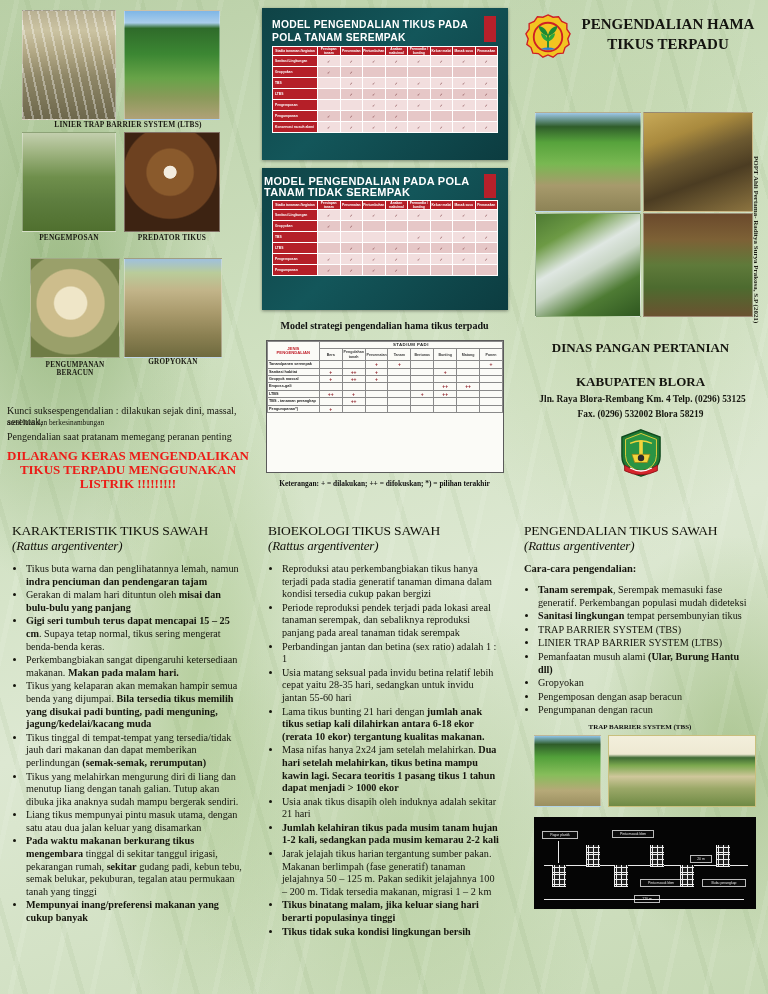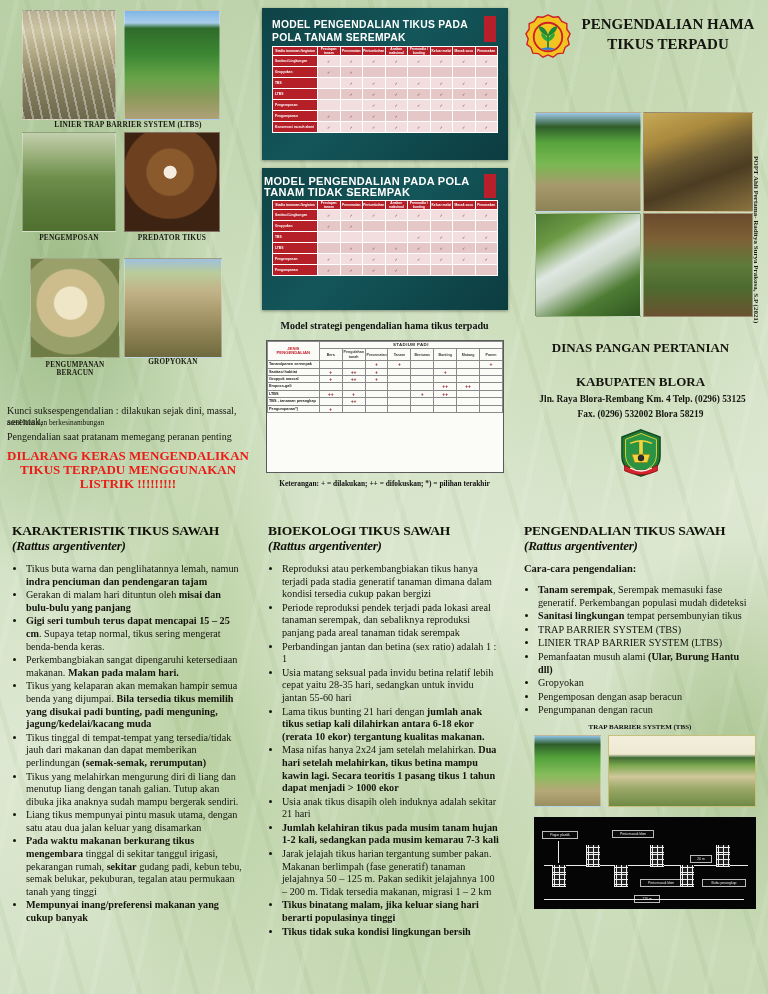--- a/index.html
+++ b/index.html
@@ -130,21 +130,21 @@
     display:flex; align-items:flex-end; justify-content:center;
   }
 
   
   .bottom { position:absolute; left:0; top:513px; width:768px; height:481px; }
   .bcol { position:absolute; top:0; height:481px; padding:10px 12px 0 12px; }
   .bcol1{ left:0; width:256px; }
   .bcol2{ left:256px; width:256px; }
   .bcol3{ left:512px; width:256px; }
 
-  .bhead { font-family:"Liberation Serif", serif; font-weight:bold; color:#111109;
+  .bhead { font-family:"Liberation Serif", serif; font-weight:normal; color:#111109;
            font-size:13.5px; line-height:15px; letter-spacing:-.2px; }
   .bhead .sp { font-style:italic; font-size:13px; display:block; }
 
   ul.blist { margin:10px 0 0 0; padding:0 0 0 14px; }
   ul.blist > li { font-family:"Liberation Serif", serif; font-size:10.2px; line-height:12.6px;
                   color:#15150d; margin-bottom:1px; }
   ul.blist > li::marker { font-size:10px; }
   b, strong { font-weight:bold; }
 
   .sub-lead { font-family:"Liberation Serif", serif; font-weight:bold; font-size:10.5px;
@@ -568,21 +568,21 @@
         <span class="sp">(Rattus argentiventer)</span>
       </div>
       <ul class="blist" id="list-bioekologi">
           <li>Reproduksi atau perkembangbiakan tikus hanya terjadi pada stadia generatif tanaman dimana dalam kondisi tersedia cukup pakan bergizi</li>
           <li>Periode reproduksi pendek terjadi pada lokasi areal tanaman serempak, dan sebaliknya reproduksi panjang pada areal tanaman tidak serempak</li>
           <li>Perbandingan jantan dan betina (sex ratio) adalah 1 : 1</li>
           <li>Usia matang seksual pada invidu betina relatif lebih cepat yaitu 28-35 hari, sedangkan untuk invidu jantan 55-60 hari</li>
           <li>Lama tikus bunting 21 hari dengan <b>jumlah anak tikus setiap kali dilahirkan antara 6-18 ekor (rerata 10 ekor) tergantung kualitas makanan.</b></li>
           <li>Masa nifas hanya 2x24 jam setelah melahirkan. <b>Dua hari setelah melahirkan, tikus betina mampu kawin lagi. Secara teoritis 1 pasang tikus 1 tahun dapat menjadi &gt; 1000 ekor</b></li>
           <li>Usia anak tikus disapih oleh induknya adalah sekitar 21 hari</li>
-          <li><b>Jumlah kelahiran tikus pada musim tanam hujan 1-2 kali, sedangkan pada musim kemarau 7-3 kali</b></li>
+          <li><b>Jumlah kelahiran tikus pada musim tanam hujan 1-2 kali, sedangkan pada musim kemarau 2-2 kali</b></li>
           <li>Jarak jelajah tikus harian tergantung sumber pakan. Makanan berlimpah (fase generatif) tanaman jelajahnya 50 – 125 m. Pakan sedikit jelajahnya 100 – 200 m. Tidak tersedia makanan, migrasi 1 – 2 km</li>
           <li><b>Tikus binatang malam, jika keluar siang hari berarti populasinya tinggi</b></li>
           <li><b>Tikus tidak suka kondisi lingkungan bersih</b></li>
         </ul>
     </div>
 
     <div class="bcol bcol3">
       <div class="bhead">
         <span>PENGENDALIAN TIKUS SAWAH</span>
         <span class="sp">(Rattus argentiventer)</span>

